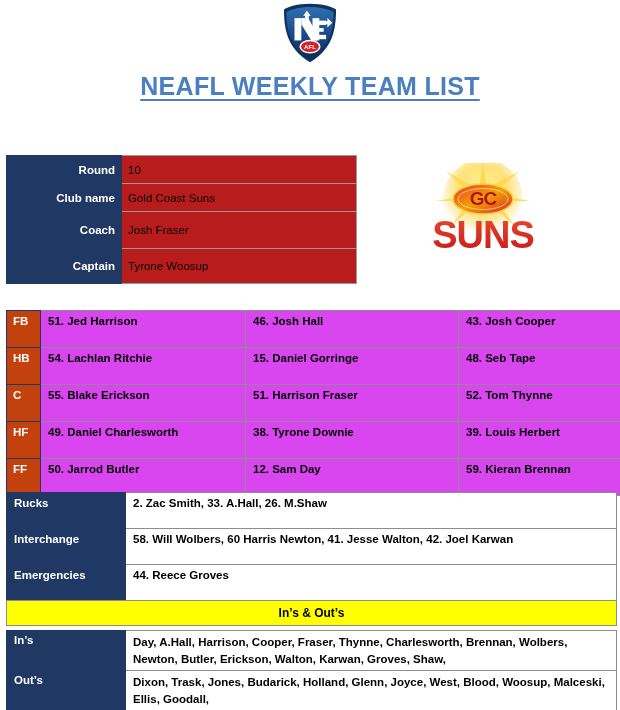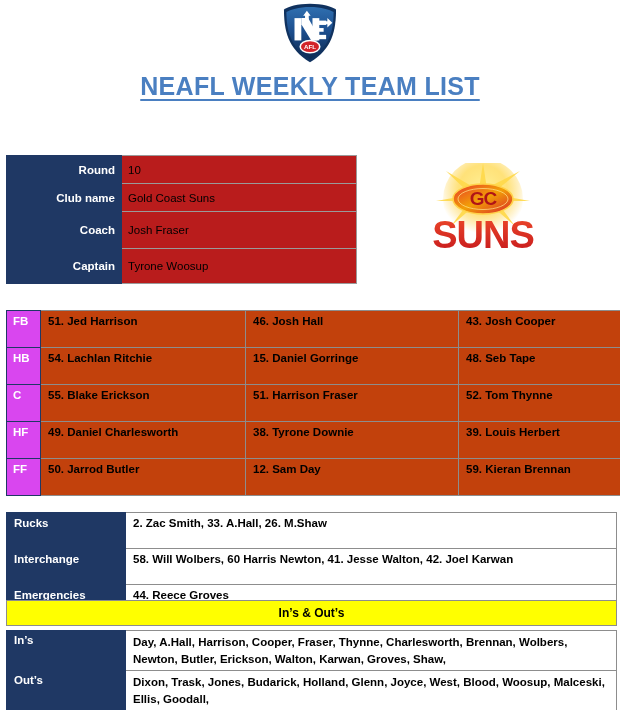--- a/index.html
+++ b/index.html
@@ -93,39 +93,39 @@
     border-collapse: collapse;
     table-layout: fixed;
   }
   .team-table td {
     border: 1px solid #8d8d8d;
     font-size: 11.5px;
     font-weight: bold;
     padding: 4px 7px;
     vertical-align: top;
     height: 28px;
-    background: #c2410c;
+    background: #d946ef;
   }
   .team-table td.pos {
     width: 24px;
-    background: #d946ef;
+    background: #c2410c;
     color: #ffffff;
     border-color: #1f3864;
     padding: 4px 3px 4px 6px;
     text-align: left;
   }
   .team-table td.c1 { width: 190px; }
   .team-table td.c2 { width: 198px; }
   .team-table td.c3 { width: 199px; }
 
   
   .bench-table {
     position: absolute;
     left: 6px;
-    top: 512px;
+    top: 492px;
     width: 611px;
     border-collapse: collapse;
     table-layout: fixed;
   }
   .bench-table td {
     border: 1px solid #8d8d8d;
     font-size: 11.5px;
     font-weight: bold;
     padding: 4px 7px;
     vertical-align: top;

